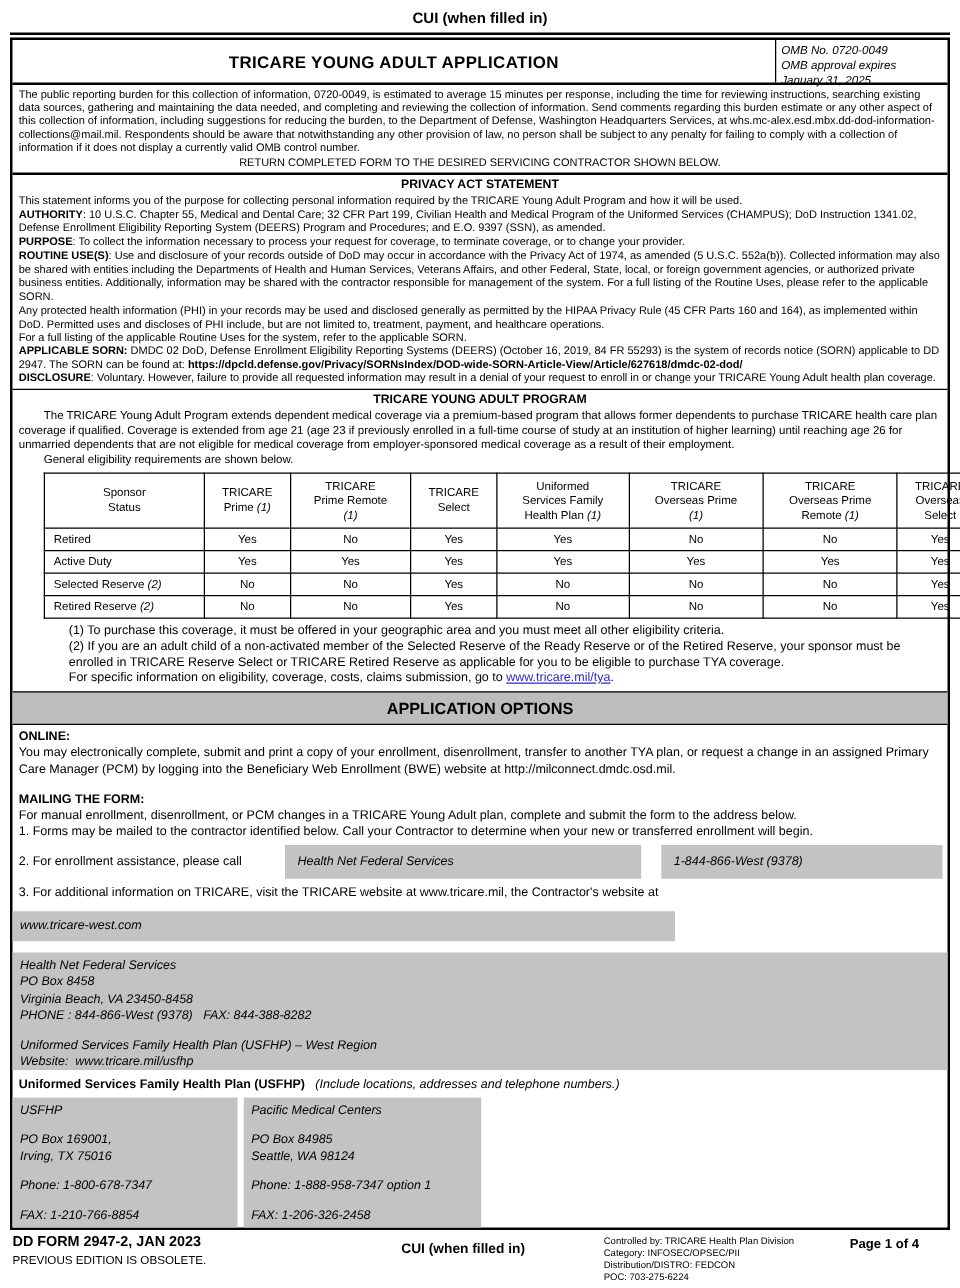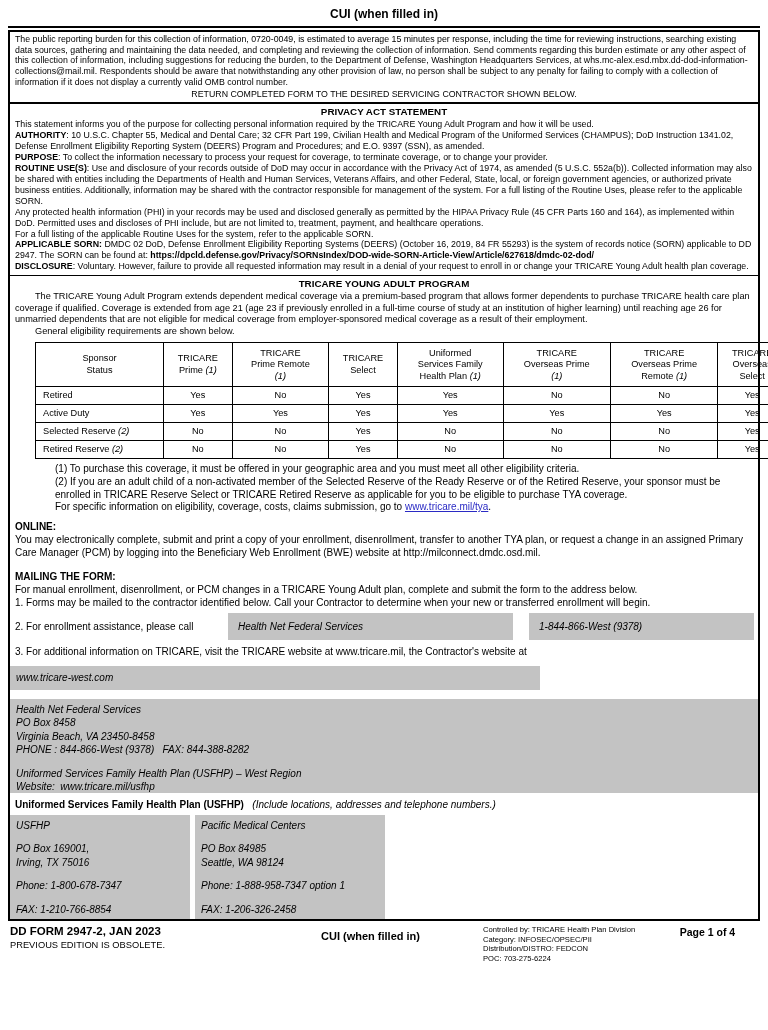--- a/index.html
+++ b/index.html
@@ -81,20 +81,28 @@
 </style>
 </head>
 <body style="--gray: #c3c3c3; --banner-gray: #bdbdbd; --link: #2a2ac4;">
 
 <div class="cui-banner">CUI (when filled in)</div>
 
 <div class="page">
   <div class="top-rule"></div>
   <div class="form-box">
 
+    <div class="title-row">
+      <div class="title-main">TRICARE YOUNG ADULT APPLICATION</div>
+      <div class="omb-cell">
+        <div>OMB No. 0720-0049</div>
+        <div>OMB approval expires</div>
+        <div>January 31, 2025</div>
+      </div>
+    </div>
 
     <div class="burden-sec">
       <div>The public reporting burden for this collection of information, 0720-0049, is estimated to average 15 minutes per response, including the time for reviewing instructions, searching existing data sources, gathering and maintaining the data needed, and completing and reviewing the collection of information. Send comments regarding this burden estimate or any other aspect of this collection of information, including suggestions for reducing the burden, to the Department of Defense, Washington Headquarters Services, at whs.mc-alex.esd.mbx.dd-dod-information-collections@mail.mil. Respondents should be aware that notwithstanding any other provision of law, no person shall be subject to any penalty for failing to comply with a collection of information if it does not display a currently valid OMB control number.</div>
       <div class="return-line">RETURN COMPLETED FORM TO THE DESIRED SERVICING CONTRACTOR SHOWN BELOW.</div>
     </div>
 
     <div class="privacy-sec">
       <div class="sec-heading">PRIVACY ACT STATEMENT</div>
       <p>This statement informs you of the purpose for collecting personal information required by the TRICARE Young Adult Program and how it will be used.</p>
       <p><b class="lead">AUTHORITY</b><span>: 10 U.S.C. Chapter 55, Medical and Dental Care; 32 CFR Part 199, Civilian Health and Medical Program of the Uniformed Services (CHAMPUS); DoD Instruction 1341.02, Defense Enrollment Eligibility Reporting System (DEERS) Program and Procedures; and E.O. 9397 (SSN), as amended.</span></p>
@@ -195,20 +203,21 @@
             </tr>
           </tbody>
       </table>
       <div class="notes">
         <div>(1) To purchase this coverage, it must be offered in your geographic area and you must meet all other eligibility criteria.</div>
         <div>(2) If you are an adult child of a non-activated member of the Selected Reserve of the Ready Reserve or of the Retired Reserve, your sponsor must be enrolled in TRICARE Reserve Select or TRICARE Retired Reserve as applicable for you to be eligible to purchase TYA coverage.</div>
         <div><span>For specific information on eligibility, coverage, costs, claims submission, go to </span><a class="doclink" href="#">www.tricare.mil/tya</a><span>.</span></div>
       </div>
     </div>
 
+    <div class="app-banner">APPLICATION OPTIONS</div>
 
     <div class="options-sec">
       <div class="txt bold">ONLINE:</div>
       <div class="txt">You may electronically complete, submit and print a copy of your enrollment, disenrollment, transfer to another TYA plan, or request a change in an assigned Primary Care Manager (PCM) by logging into the Beneficiary Web Enrollment (BWE) website at http://milconnect.dmdc.osd.mil.</div>
       <div class="spacer"></div>
       <div class="txt bold">MAILING THE FORM:</div>
       <div class="txt">For manual enrollment, disenrollment, or PCM changes in a TRICARE Young Adult plan, complete and submit the form to the address below.</div>
       <div class="txt">1. Forms may be mailed to the contractor identified below. Call your Contractor to determine when your new or transferred enrollment will begin.</div>
 
       <div class="enroll-row">

